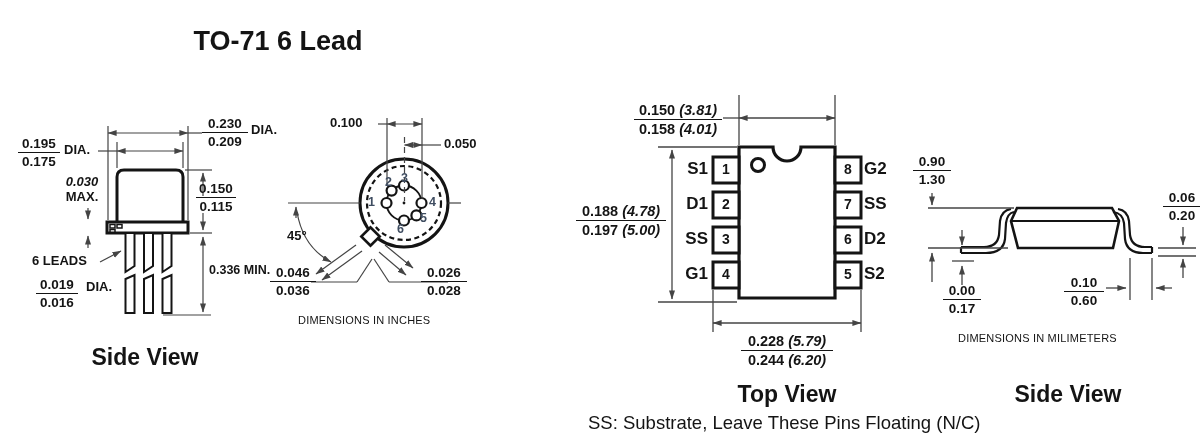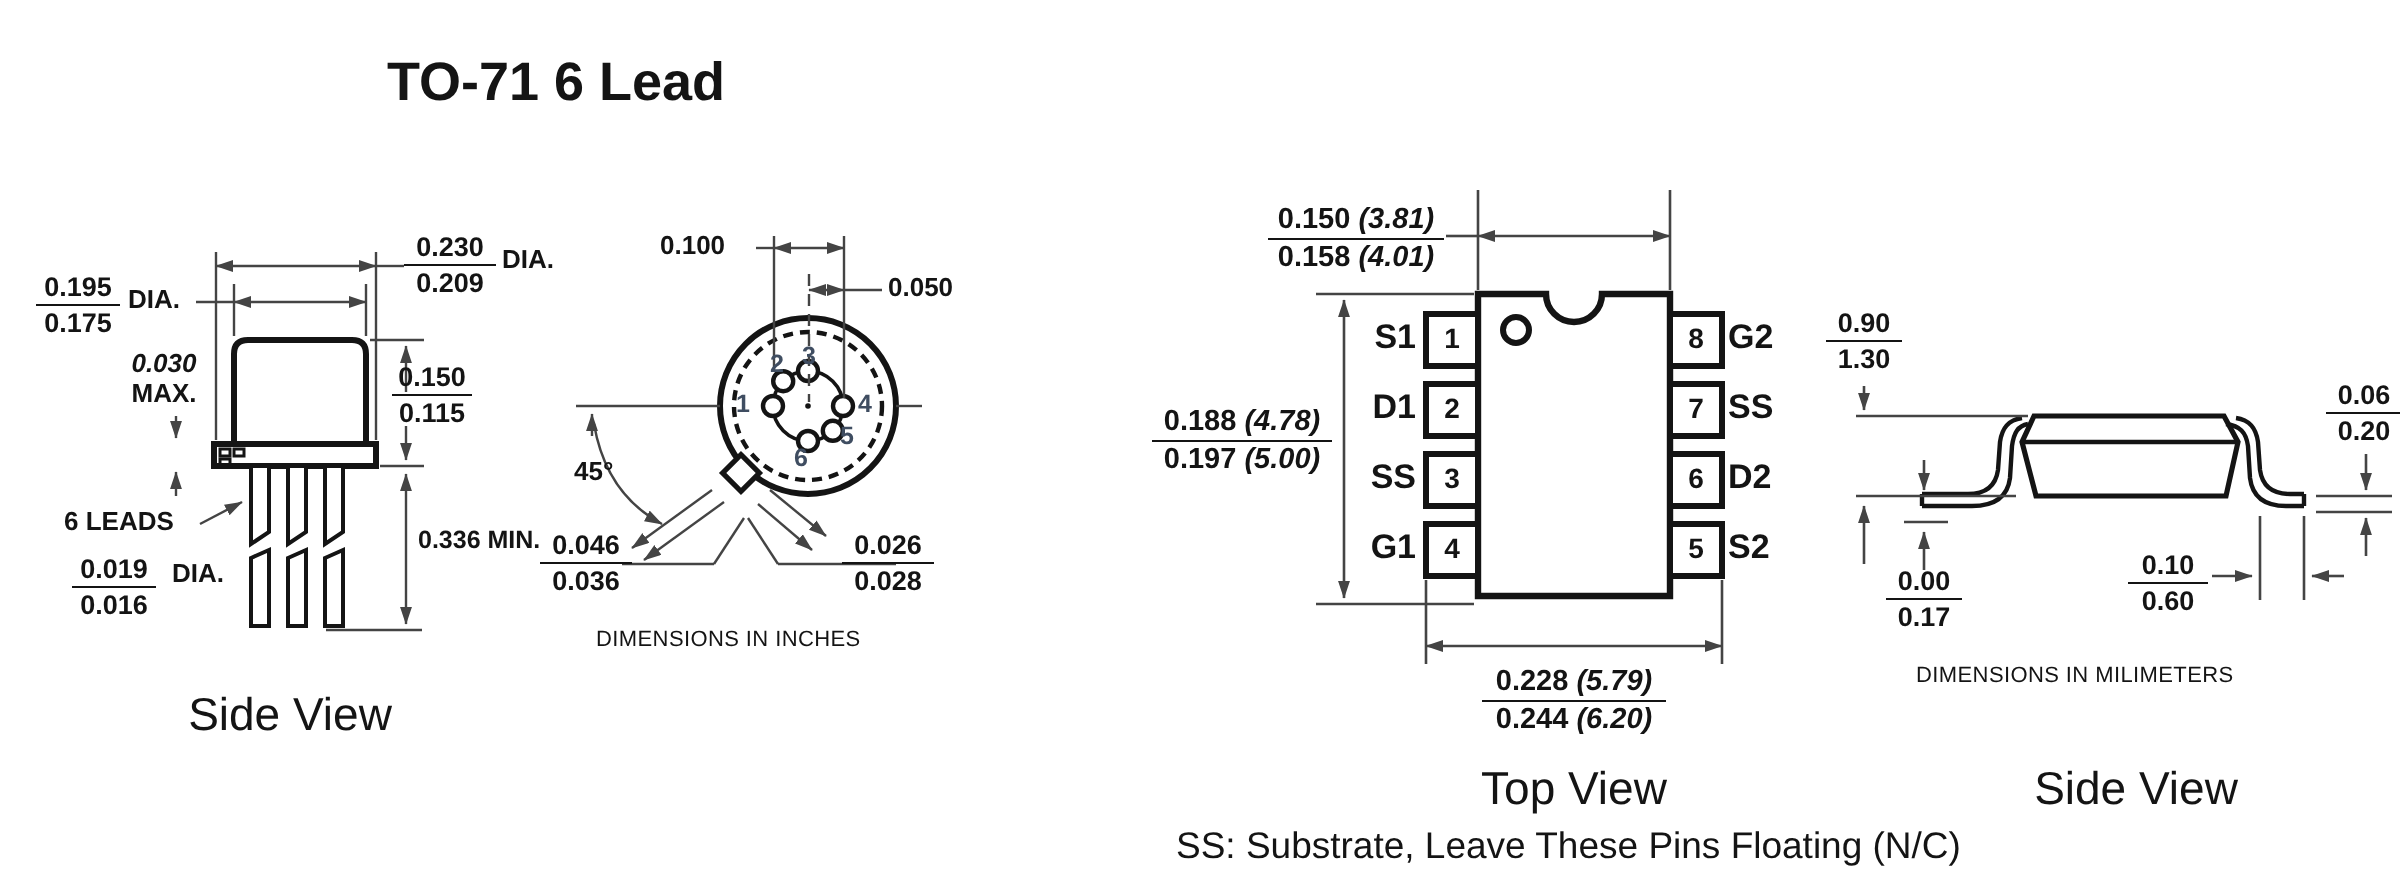--- a/index.html
+++ b/index.html
@@ -1,21 +1,21 @@
 <!DOCTYPE html>
 <html><head>
 <meta charset="utf-8">
 <style>
   html,body{margin:0;padding:0;background:#fff;}
   #stage{position:relative;width:1200px;height:445px;background:#ffffff;overflow:hidden;
          font-family:"Liberation Sans",sans-serif;color:#141414;}
   #lineart{position:absolute;left:0;top:0;}
   .lbl{position:absolute;font-weight:bold;font-size:13px;line-height:1.15;white-space:nowrap;color:#141414;}
   .title{font-size:27px;font-weight:bold;text-align:center;}
-  .view-label{font-size:23px;font-weight:normal;text-align:center;}
+  .view-label{font-size:23px;font-weight:bold;text-align:center;}
   .units{font-size:11px;font-weight:normal;letter-spacing:.2px;}
   .frac{position:absolute;text-align:center;font-weight:bold;font-size:13.5px;line-height:1.12;color:#141414;}
   .frac .ft{display:block;border-bottom:1.8px solid #141414;padding:0 2px 1px;}
   .frac .fb{display:block;padding-top:1px;}
   .frac.soic{font-size:14.5px;font-weight:600;}
   .frac.soic i{font-style:italic;}
   .twoline{text-align:center;}
   .pin-num-small{position:absolute;font-size:12.5px;font-weight:600;color:#3f4d61;line-height:1;}
   .pin-name{position:absolute;font-size:17px;font-weight:700;line-height:1.2;}
   .pin-box-num{position:absolute;font-size:14px;font-weight:600;text-align:center;line-height:1.2;}

